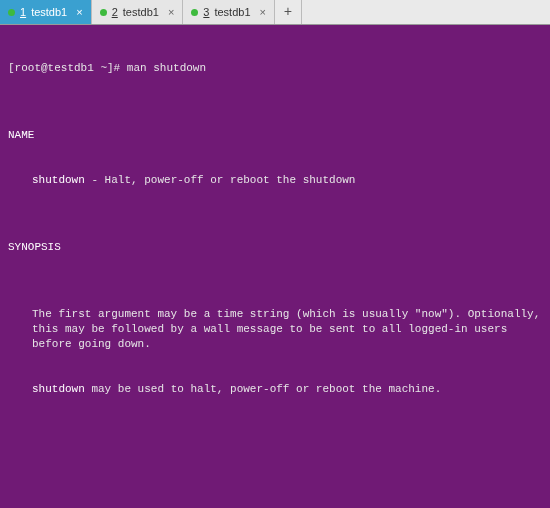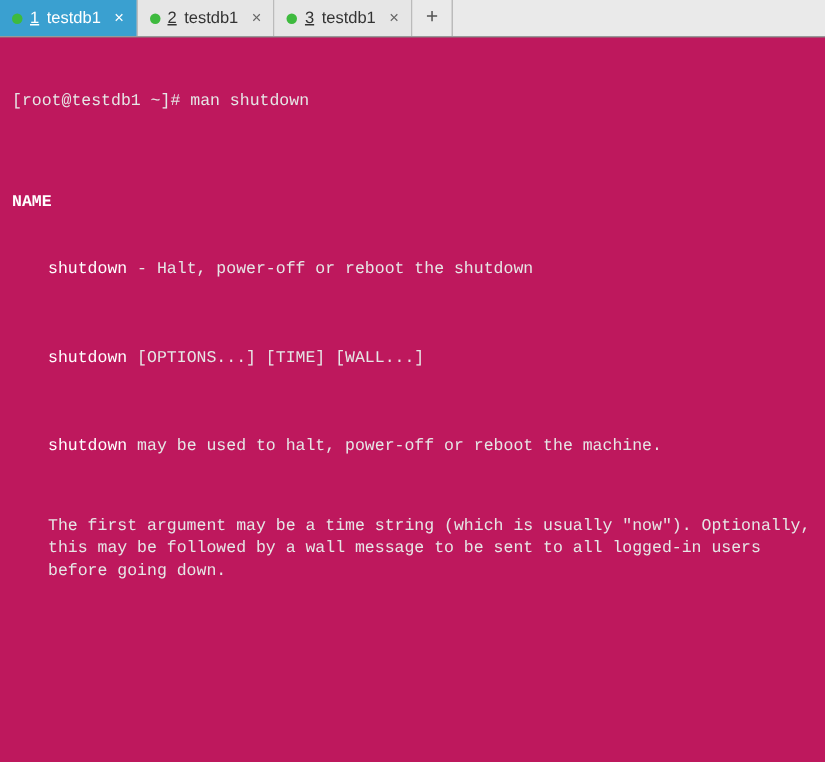--- a/index.html
+++ b/index.html
@@ -6,23 +6,23 @@
   .window{width:550px;height:508px;display:flex;flex-direction:column;background:#000}
   .tabbar{display:flex;background:#eaeaea;height:24px;border-bottom:1px solid #999;align-items:stretch}
   .tab{display:flex;align-items:center;padding:0 8px;border-right:1px solid #bbb;font-family:'Segoe UI',Tahoma,sans-serif;font-size:11px;color:#333;gap:5px;background:#e6e6e6;cursor:pointer}
   .tab.active{background:#3aa0d0;color:#fff}
   .tab .dot{width:7px;height:7px;border-radius:50%;background:#3eba3e;display:inline-block;flex:none}
   .tab .num{text-decoration:underline}
   .tab .lbl{white-space:nowrap}
   .tab .close{margin-left:4px;color:#666;font-size:11px;line-height:1}
   .tab.active .close{color:#fff}
   .newtab{display:flex;align-items:center;justify-content:center;width:26px;color:#555;font-size:14px;border-right:1px solid #bbb;cursor:pointer;background:#eaeaea}
-  .term{flex:1;background:#be185d;padding:6px 8px 8px 8px;color:#e6e6e6;line-height:1.35;overflow:hidden;white-space:pre-wrap;word-break:break-word}
+  .term{flex:1;background:#701a75;padding:6px 8px 8px 8px;color:#e6e6e6;line-height:1.35;overflow:hidden;white-space:pre-wrap;word-break:break-word}
   .bold{font-weight:normal;color:#fff}
-  .sect{font-weight:bold;color:#fff;margin-top:8px}
+  .sect{font-weight:normal;color:#fff;margin-top:8px}
   .ind1{padding-left:24px}
   .blk{margin-top:8px}
 </style>
 </head>
 <body>
 
 <div class="window">
 
   <div class="tabbar">
     <div class="tab active">
@@ -45,24 +45,24 @@
     </div>
     <div class="newtab">+</div>
   </div>
 
   <div class="term">
     <div>[root@testdb1 ~]# man shutdown</div>
 
     <div class="sect">NAME</div>
     <div class="ind1"><span class="bold">shutdown</span><span> - Halt, power-off or reboot the shutdown</span></div>
 
-    <div class="ind1"><span class="bold">shutdown</span><span> [OPTIONS...] [TIME] [WALL...]</span></div>
+    <div class="sect">SYNOPSIS</div>
 
+    <div class="ind1 blk">The first argument may be a time string (which is usually "now"). Optionally, this may be followed by a wall message to be sent to all logged-in users before going down.</div>
     <div class="ind1"><span class="bold">shutdown</span><span> may be used to halt, power-off or reboot the machine.</span></div>
-    <div class="ind1 blk">The first argument may be a time string (which is usually "now"). Optionally, this may be followed by a wall message to be sent to all logged-in users before going down.</div>
     
     
     
 
     
     
 
     
     
 

